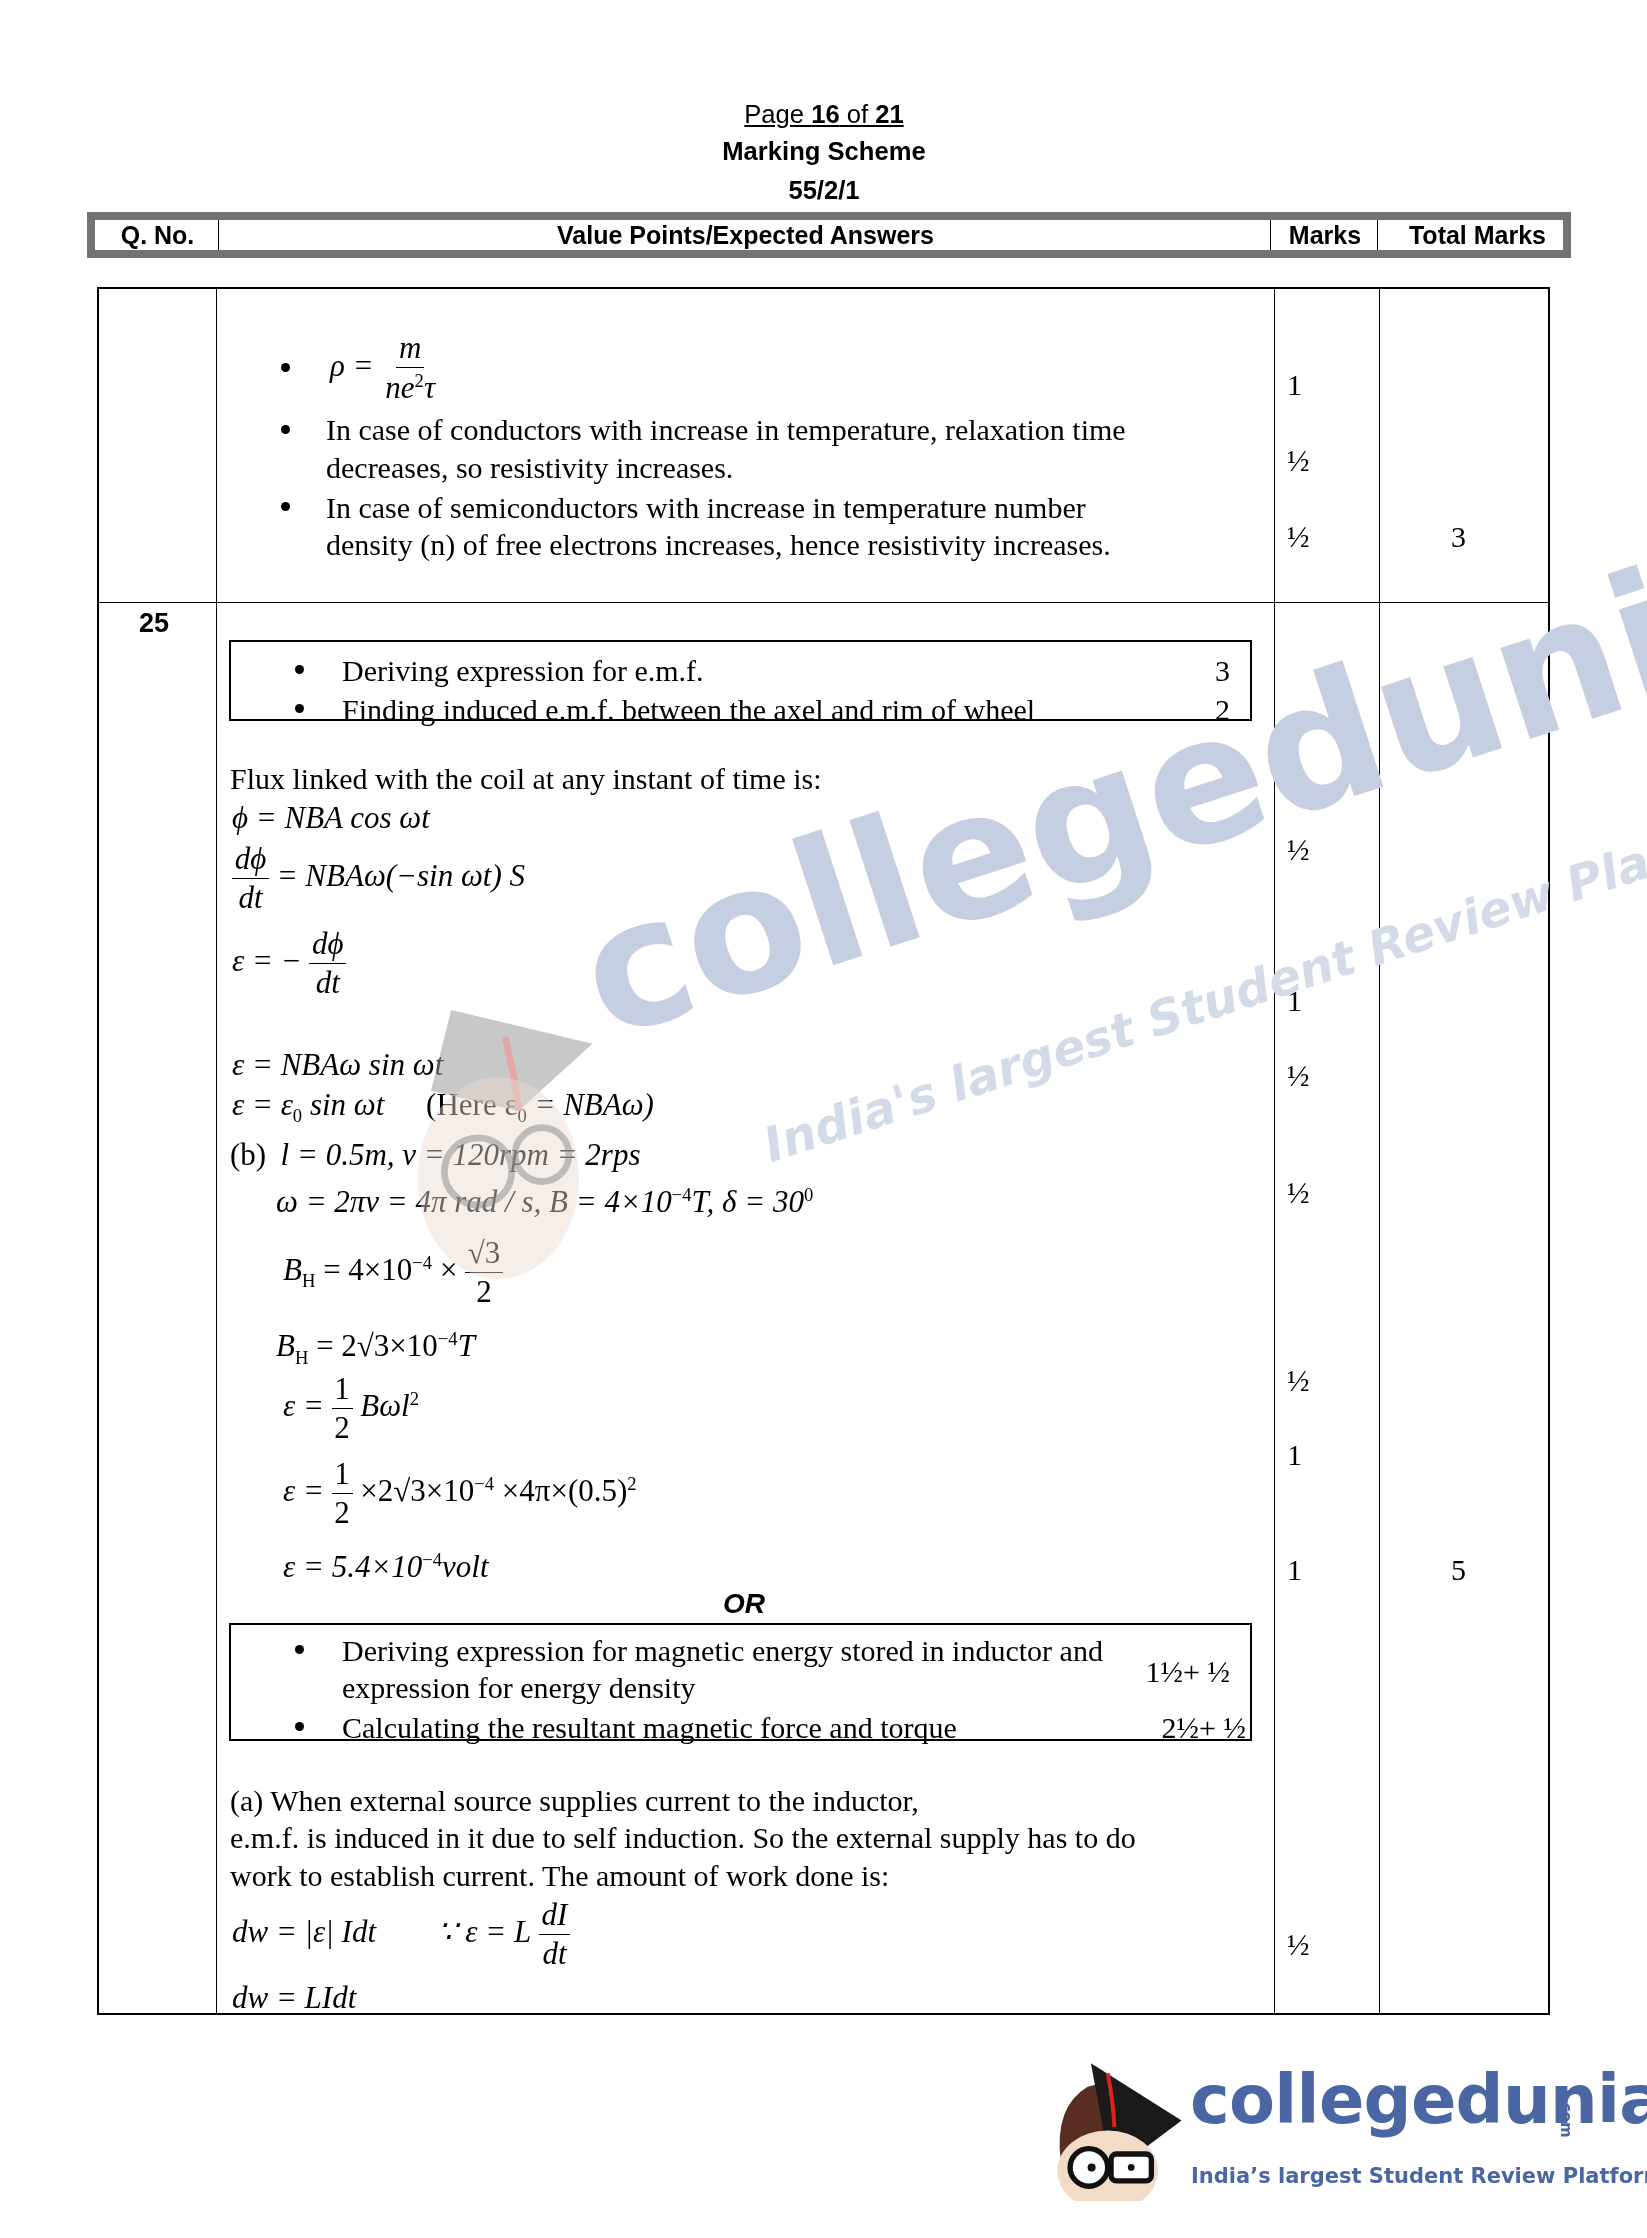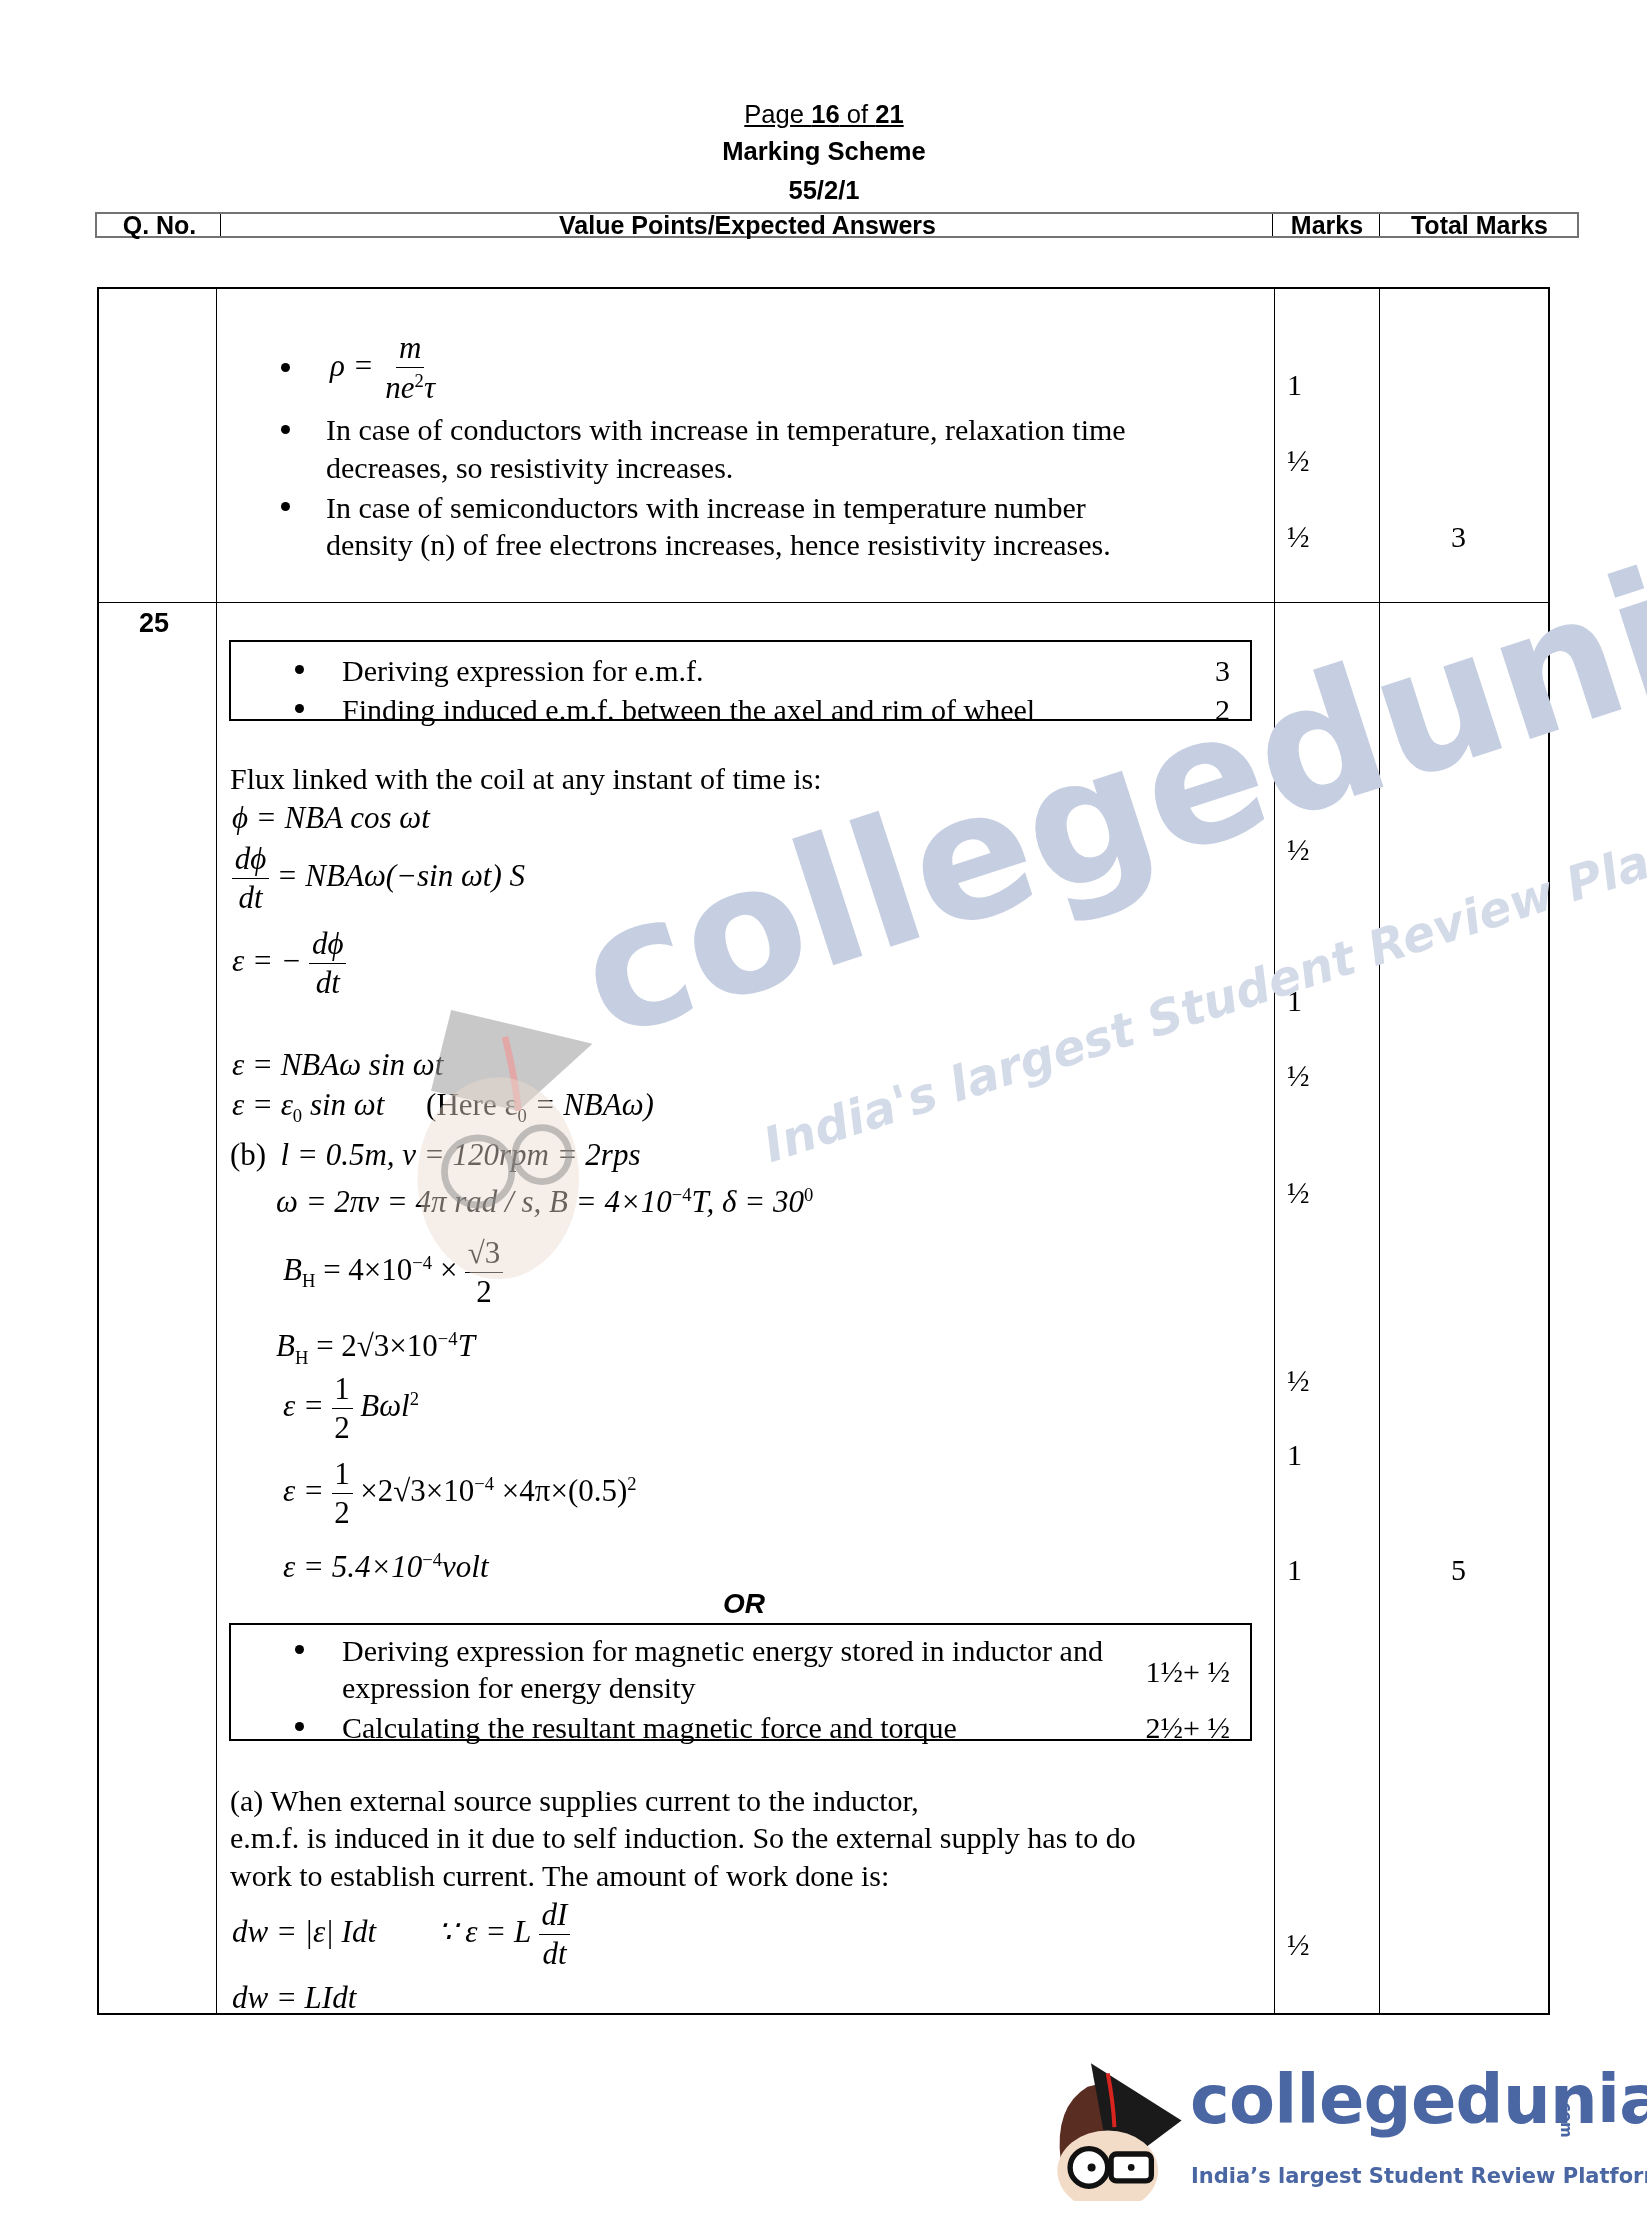--- a/index.html
+++ b/index.html
@@ -3,21 +3,21 @@
 <meta charset="utf-8">
 <style>
   html, body { margin:0; padding:0; background:#ffffff; }
   body { width:1648px; height:2239px; position:relative; overflow:hidden; font-family:"Liberation Sans", sans-serif; color:#000; }
   .abs { position:absolute; }
   .hdr-line { position:absolute; left:0; width:1648px; text-align:center; font-family:"Liberation Sans", sans-serif; font-size:25.6px; }
   .hdr-line b { font-weight:bold; }
   .bold { font-weight:bold; }
 
   
-  .htable { position:absolute; left:95px; top:212px; width:1484px; height:26px; border:2px solid #737373; box-sizing:border-box; }
+  .htable { position:absolute; left:87px; top:212px; width:1484px; height:46px; border:8px solid #737373; box-sizing:border-box; }
   .hcell { position:absolute; top:0; height:100%; display:flex; align-items:center; justify-content:center; font-weight:bold; font-size:25px; box-sizing:border-box; }
   .vline { position:absolute; top:0; bottom:0; width:1.3px; background:#000; }
 
   
   .btable { position:absolute; left:97px; top:287px; width:1453px; height:1728px; border:2px solid #000; box-sizing:border-box; }
   .hline { position:absolute; left:0; right:0; height:1.3px; background:#000; }
   .txt { position:absolute; font-family:"Liberation Serif", serif; font-size:30px; white-space:nowrap; line-height:1; }
   .math { position:absolute; font-family:"Liberation Serif", serif; font-size:31px; white-space:nowrap; line-height:1; }
   .math i { font-style:italic; }
   .bullet { position:absolute; width:9.4px; height:9.4px; border-radius:50%; background:#000; }
@@ -172,21 +172,21 @@
 
 <div class="txt" style="left:723px; top:1590px; font-family:'Liberation Sans', sans-serif; font-weight:bold; font-style:italic; font-size:28px;">OR</div>
 
 <div class="box" style="left:229px; top:1623px; width:1023px; height:118px;">
   <div class="bullet" style="left:64px; top:20px;"></div>
   <div class="txt" style="left:111px; top:10.8px;">Deriving expression for magnetic energy stored in inductor and</div>
   <div class="txt" style="left:111px; top:48px;">expression for energy density</div>
   <div class="txt" style="right:20px; top:32px;text-align:center;">1½+ ½</div>
   <div class="bullet" style="left:64px; top:97px;"></div>
   <div class="txt" style="left:111px; top:88px;">Calculating the resultant magnetic force and torque</div>
-  <div class="txt" style="right:20px; top:88px;">2½+ ½</div>
+  <div class="txt" style="right:4px; top:88px;">2½+ ½</div>
 </div>
 
 <div class="txt" style="left:230px; top:1786px;">(a) When external source supplies current to the inductor,</div>
 <div class="txt" style="left:230px; top:1823px;">e.m.f. is induced in it due to self induction. So the external supply has to do</div>
 <div class="txt" style="left:230px; top:1861px;">work to establish current. The amount of work done is:</div>
 
 <div class="math" style="left:232px; top:1899px;">
   <i>dw = |ε| Idt</i>
   <span style="margin-left:54px;"><i>∵ ε = L</i>
   <span class="frac">

